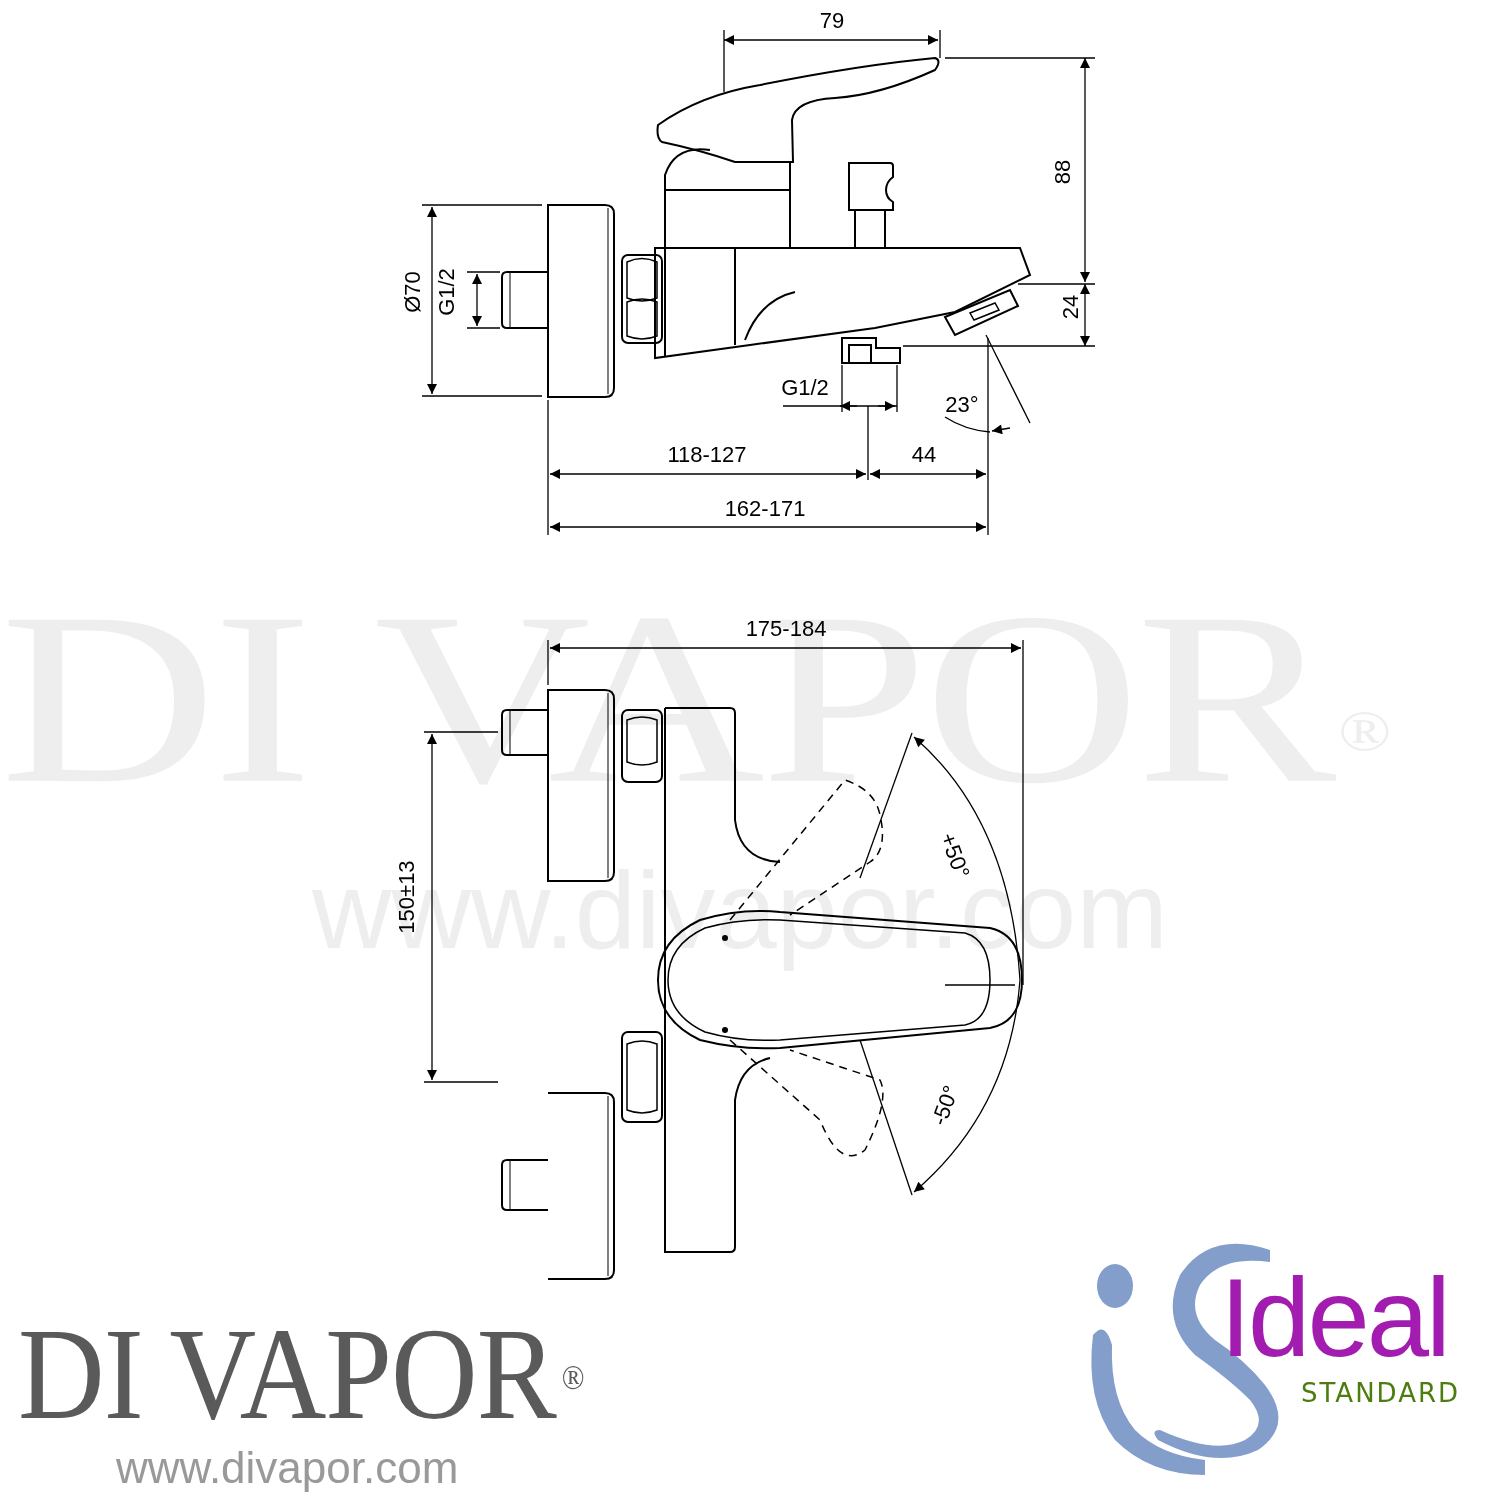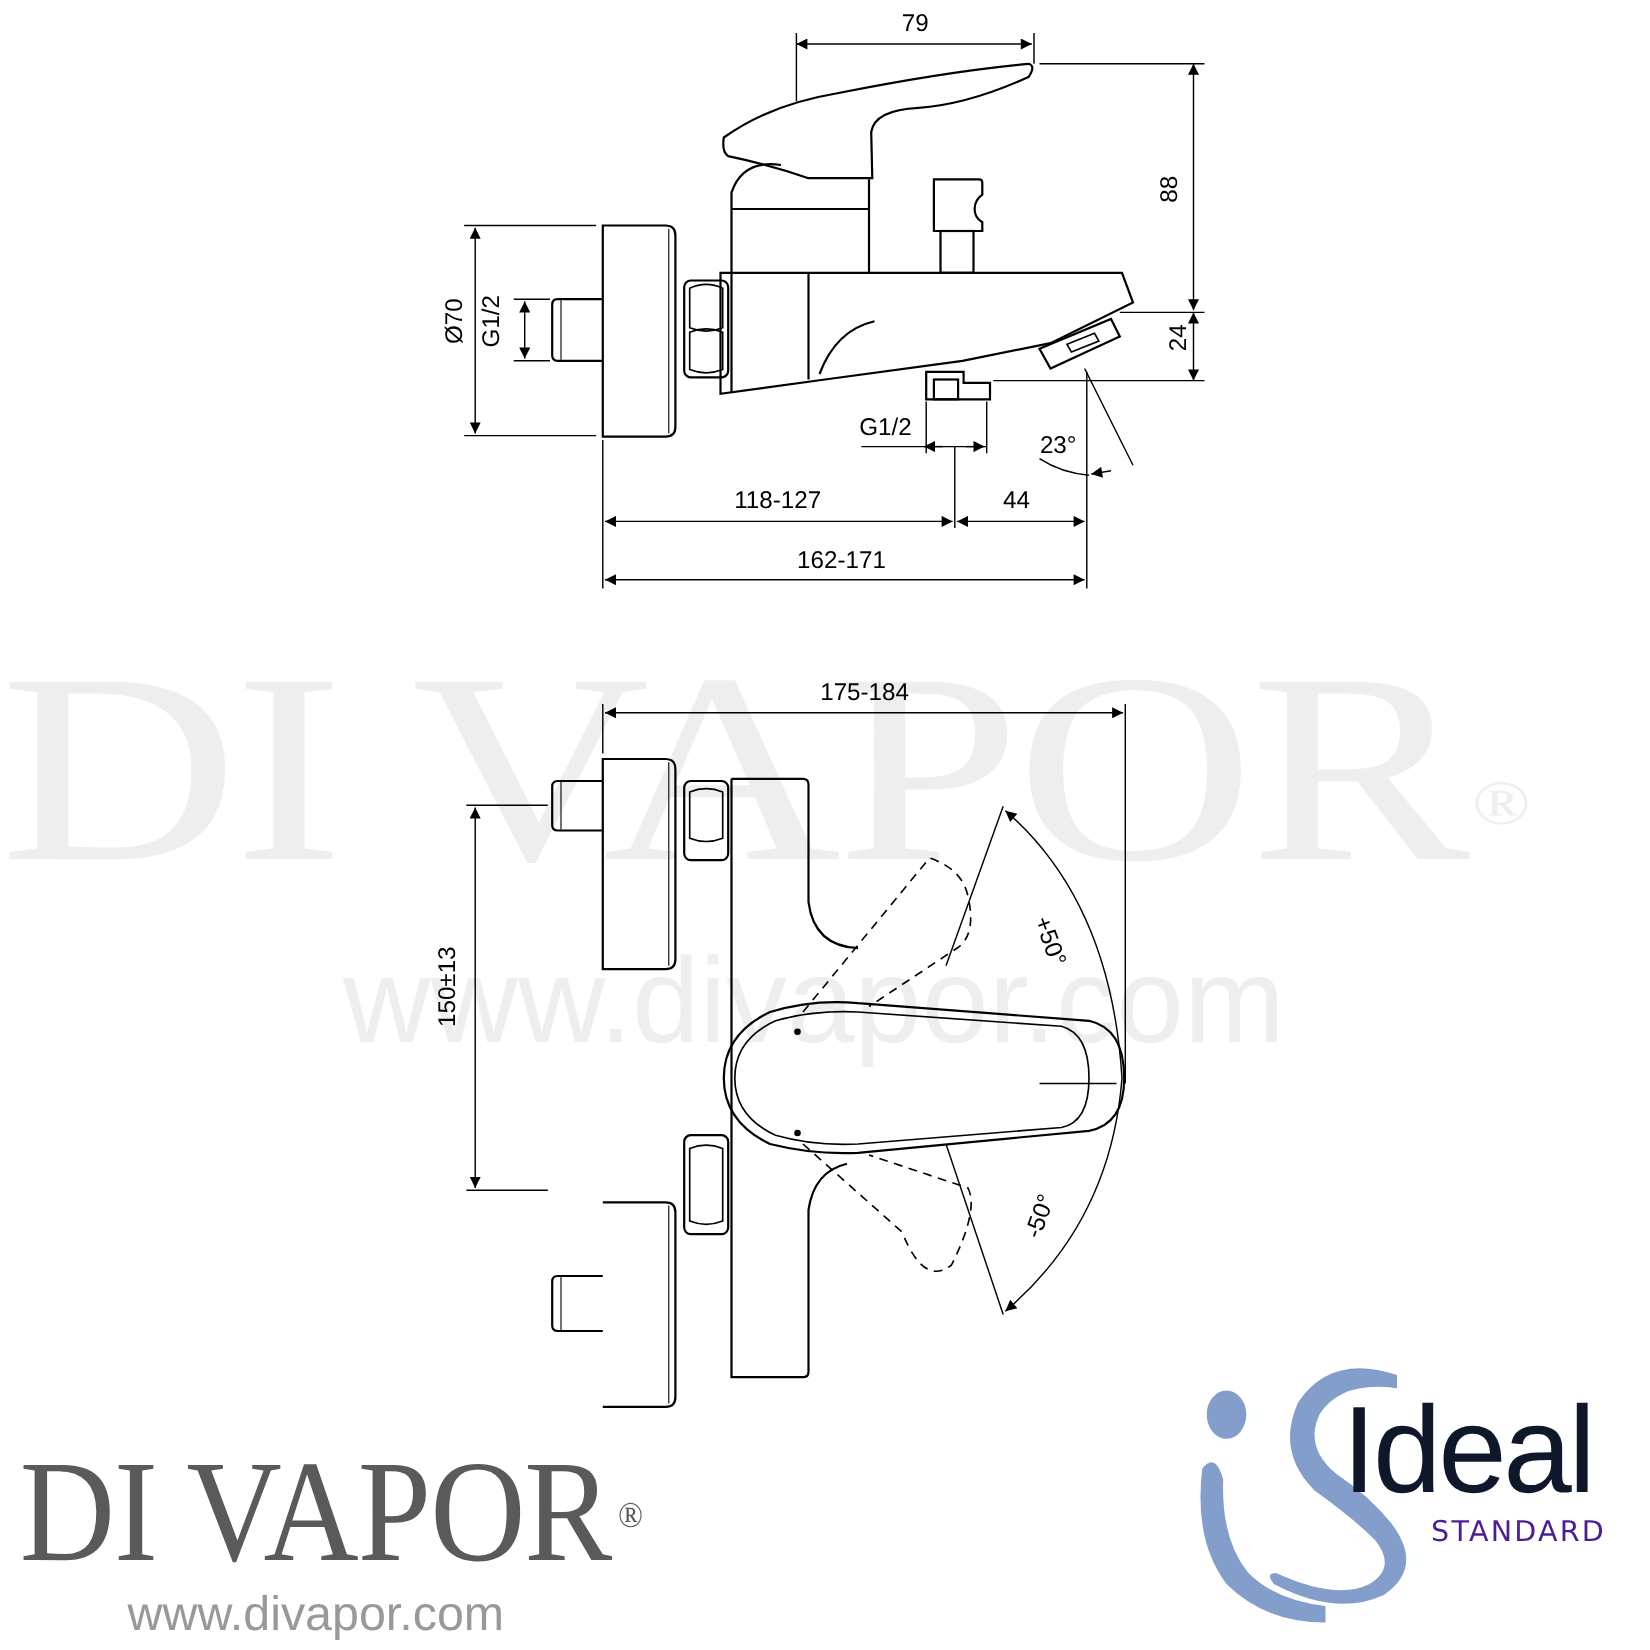--- a/index.html
+++ b/index.html
@@ -5,22 +5,22 @@
   html,body{margin:0;padding:0;background:#ffffff;}
   body{width:1500px;height:1500px;position:relative;overflow:hidden;font-family:"Liberation Sans",sans-serif;}
   .layer{position:absolute;left:0;top:0;}
   .wm-big{position:absolute;left:0;top:575px;width:1500px;font-family:"Liberation Serif",serif;font-size:300px;line-height:300px;color:#eeeeee;letter-spacing:-4px;white-space:nowrap;transform:scaleY(0.82);transform-origin:top left;}
   .wm-big .reg{font-size:70px;vertical-align:top;position:relative;top:40px;margin-left:6px;}
   .wm-url{position:absolute;left:312px;top:855px;font-family:"Liberation Sans",sans-serif;font-size:110px;line-height:110px;color:#eeeeee;white-space:nowrap;font-weight:300;}
   .dim{font-family:"Liberation Sans",sans-serif;font-size:22px;fill:#000;}
   .brand{position:absolute;left:18px;top:1308px;font-family:"Liberation Serif",serif;font-size:120px;line-height:120px;color:#5a5a5a;white-space:nowrap;transform:scaleY(1.1);transform-origin:top left;letter-spacing:-1px;}
   .brand .reg{font-size:30px;vertical-align:top;position:relative;top:4px;margin-left:6px;color:#5a5a5a;}
   .brand-url{position:absolute;left:116px;top:1443px;font-family:"Liberation Sans",sans-serif;font-size:44px;line-height:50px;color:#999999;white-space:nowrap;}
-  .ideal-word{position:absolute;left:1220px;top:1262px;font-family:"Liberation Sans",sans-serif;font-size:112px;line-height:112px;color:#0f172a;font-weight:normal;letter-spacing:-3px;}
-  .ideal-std{position:absolute;left:1301px;top:1378px;font-family:"DejaVu Sans",sans-serif;font-size:26px;line-height:30px;color:#4c1d95;letter-spacing:2px;}
+  .ideal-word{position:absolute;left:1220px;top:1262px;font-family:"Liberation Sans",sans-serif;font-size:112px;line-height:112px;color:#a21caf;font-weight:normal;letter-spacing:-3px;}
+  .ideal-std{position:absolute;left:1301px;top:1378px;font-family:"DejaVu Sans",sans-serif;font-size:26px;line-height:30px;color:#4d7c0f;letter-spacing:2px;}
 </style>
 </head>
 <body>
 
 <div class="wm-big"><span>DI VAPOR</span><span class="reg">®</span></div>
 <div class="wm-url">www.divapor.com</div>
 
 <svg class="layer" width="1500" height="1500" viewBox="0 0 1500 1500">
   <defs>
     <marker id="ar" viewBox="0 0 10 10" refX="10" refY="5" markerWidth="14" markerHeight="10" orient="auto-start-reverse" markerUnits="userSpaceOnUse">

